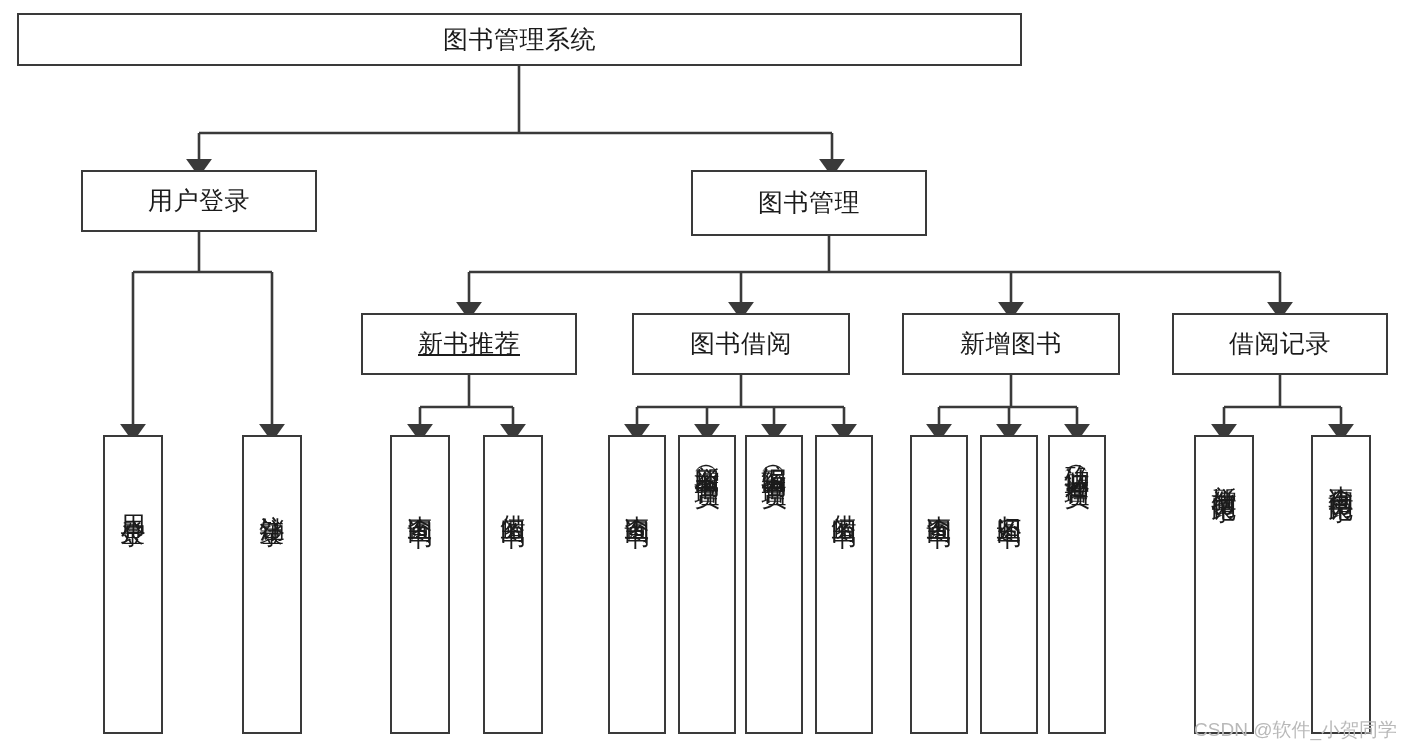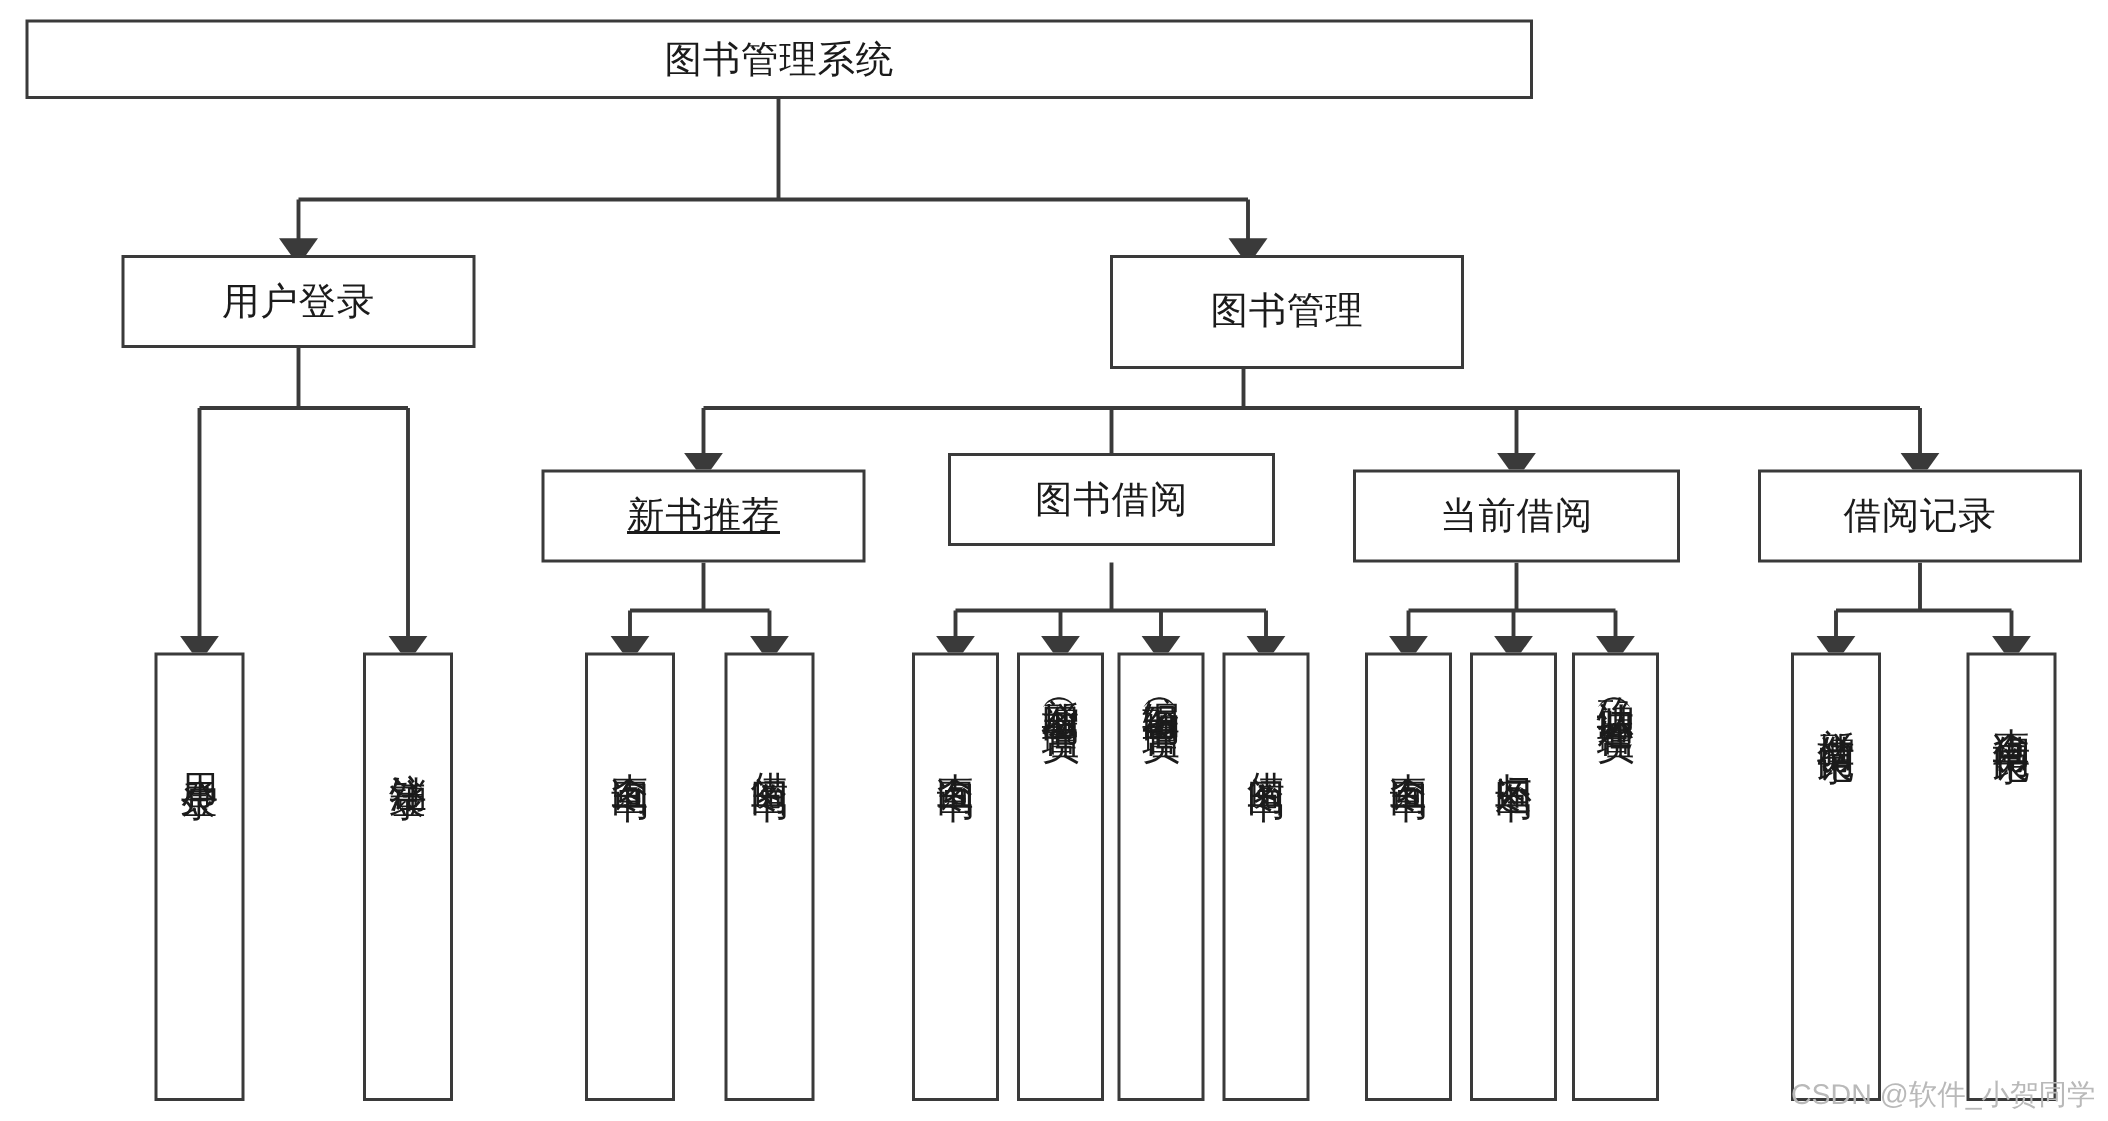--- a/index.html
+++ b/index.html
@@ -126,32 +126,32 @@
     </g>
   </svg>
 
   <div class="node h root" style="left:17px; top:13px; width:1005px; height:53px;">
     <span class="lbl">图书管理系统</span>
   </div>
 
   <div class="node h" style="left:81px; top:170px; width:236px; height:62px;">
     <span class="lbl">用户登录</span>
   </div>
-  <div class="node h" style="left:740px; top:170px; width:236px; height:76px;font-family:Liberation Serif, serif;">
+  <div class="node h" style="left:691px; top:170px; width:236px; height:66px;">
     <span class="lbl">图书管理</span>
   </div>
 
   <div class="node h" style="left:361px; top:313px; width:216px; height:62px;text-decoration:underline;">
     <span class="lbl">新书推荐</span>
   </div>
-  <div class="node h" style="left:632px; top:302px; width:218px; height:62px;">
+  <div class="node h" style="left:632px; top:313px; width:218px; height:62px;">
     <span class="lbl">图书借阅</span>
   </div>
   <div class="node h" style="left:902px; top:313px; width:218px; height:62px;">
-    <span class="lbl">当前借阅</span>
+    <span class="lbl">新增图书</span>
   </div>
   <div class="node h" style="left:1172px; top:313px; width:216px; height:62px;">
     <span class="lbl">借阅记录</span>
   </div>
 
   <div class="node v" style="left:103px; top:435px; width:60px; height:299px; padding-top:58px;">
     <span class="lbl">用户登录</span>
   </div>
   <div class="node v" style="left:242px; top:435px; width:60px; height:299px; padding-top:58px;">
     <span class="lbl">注销登录</span>

